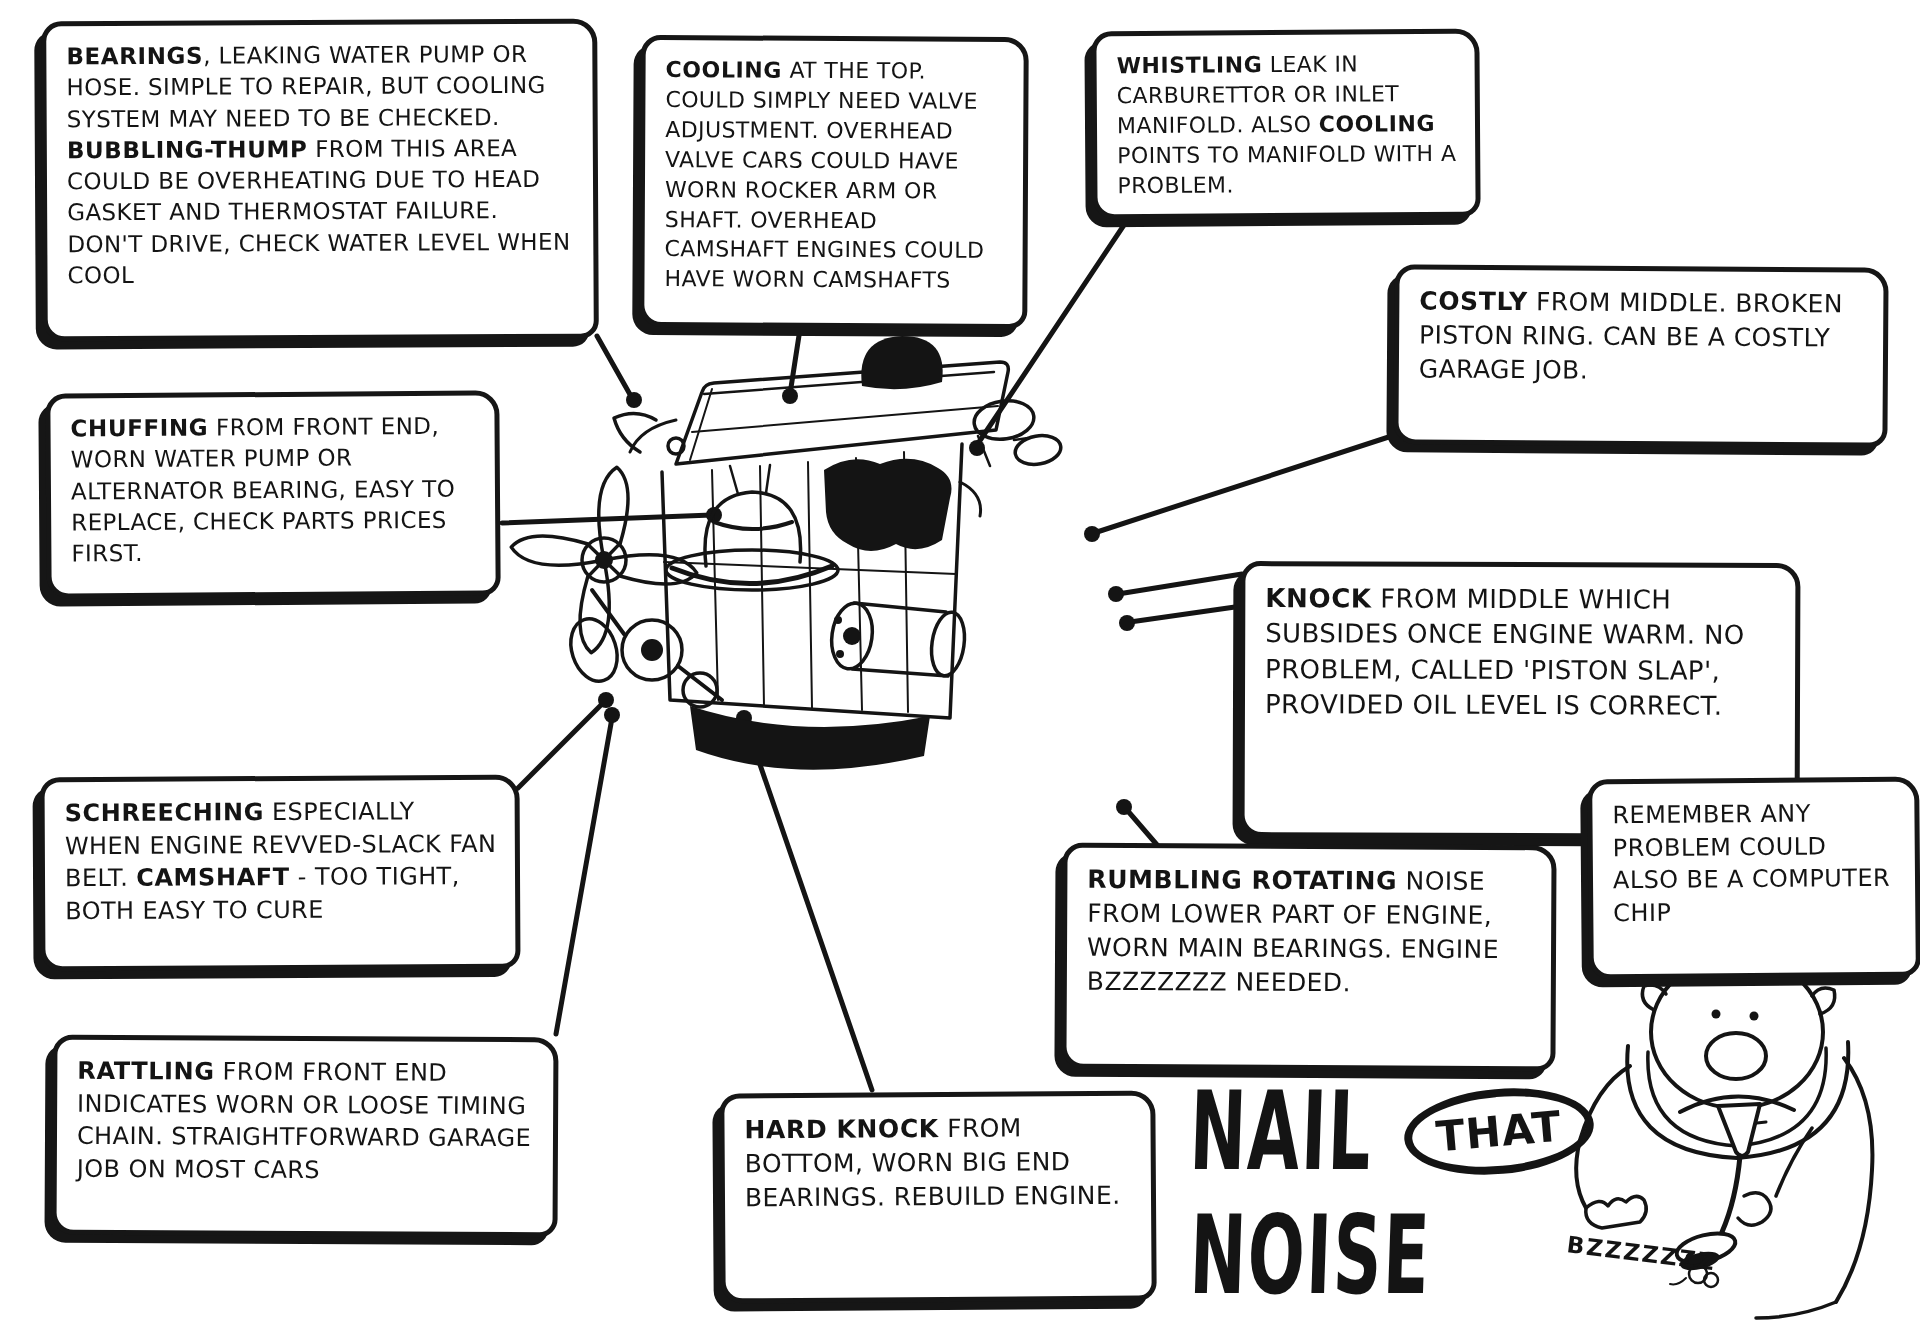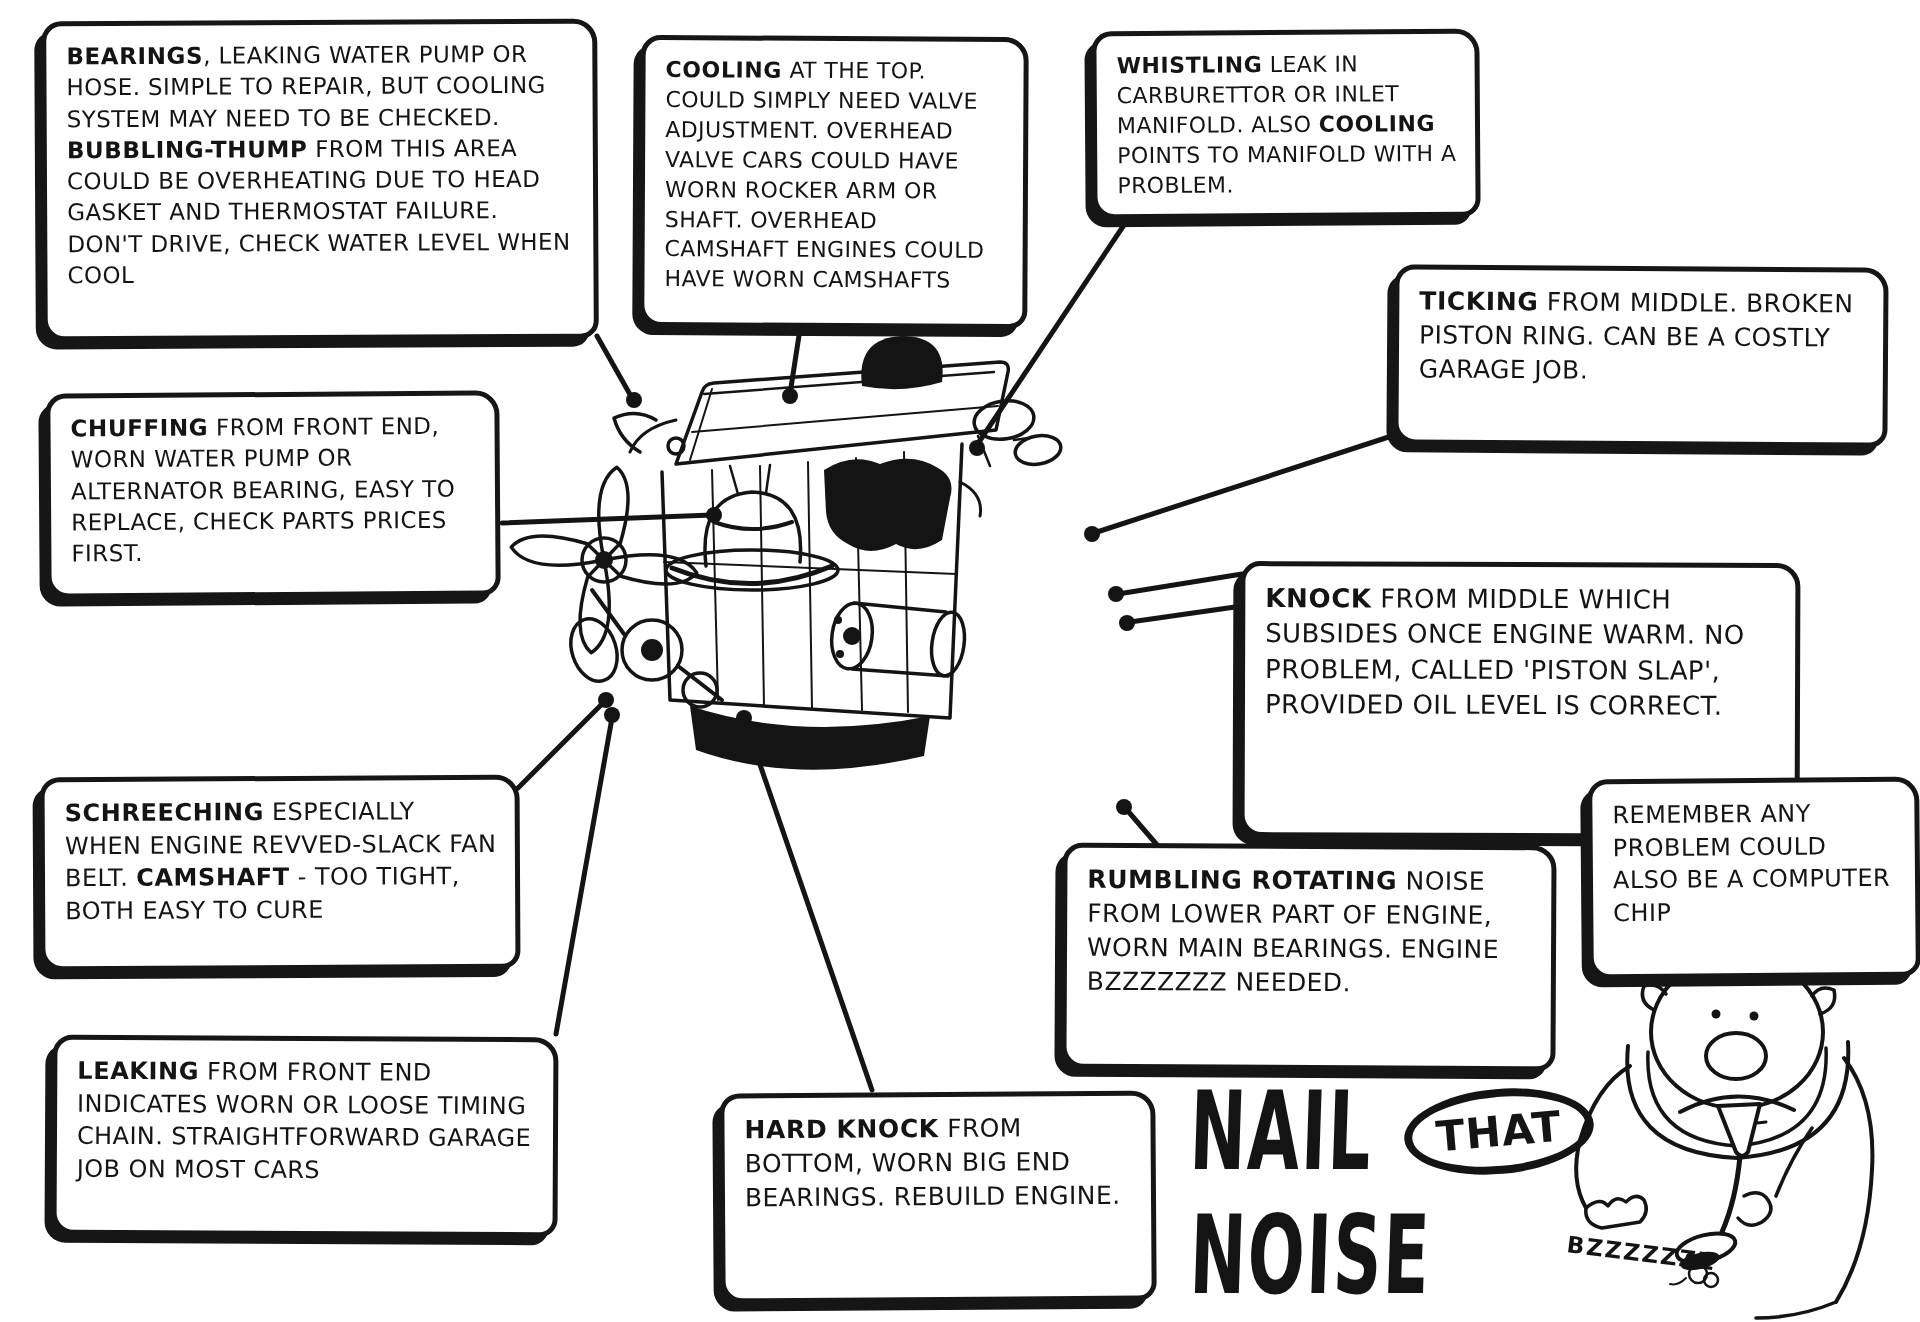--- a/index.html
+++ b/index.html
@@ -186,31 +186,31 @@
       <text x="1566" y="1252" transform="rotate(7 1566 1252)" fill="#141414" stroke="none" font-family="DejaVu Sans, sans-serif" font-size="23" font-weight="bold" letter-spacing="2">BZZZZZZZ</text>
     </g>
   </svg>
 
   <div class="callout c0"><b>BEARINGS</b><span>, LEAKING WATER PUMP OR HOSE. SIMPLE TO REPAIR, BUT COOLING SYSTEM MAY NEED TO BE CHECKED. </span><b>BUBBLING-THUMP</b><span> FROM THIS AREA COULD BE OVERHEATING DUE TO HEAD GASKET AND THERMOSTAT FAILURE. DON'T DRIVE, CHECK WATER LEVEL WHEN COOL</span></div>
 
   <div class="callout c1"><b>COOLING</b><span> AT THE TOP. COULD SIMPLY NEED VALVE ADJUSTMENT. OVERHEAD VALVE CARS COULD HAVE WORN ROCKER ARM OR SHAFT. OVERHEAD CAMSHAFT ENGINES COULD HAVE WORN CAMSHAFTS</span><b></b><span></span></div>
 
   <div class="callout c2"><b>WHISTLING</b><span> LEAK IN CARBURETTOR OR INLET MANIFOLD. ALSO </span><b>COOLING</b><span> POINTS TO MANIFOLD WITH A PROBLEM.</span></div>
 
-  <div class="callout c3"><b>TICKING</b><span> FROM MIDDLE. BROKEN PISTON RING. CAN BE A COSTLY GARAGE JOB.</span><b></b><span></span></div>
+  <div class="callout c3"><b>COSTLY</b><span> FROM MIDDLE. BROKEN PISTON RING. CAN BE A COSTLY GARAGE JOB.</span><b></b><span></span></div>
 
   <div class="callout c4"><b>CHUFFING</b><span> FROM FRONT END, WORN WATER PUMP OR ALTERNATOR BEARING, EASY TO REPLACE, CHECK PARTS PRICES FIRST.</span><b></b><span></span></div>
 
   <div class="callout c5"><b>KNOCK</b><span> FROM MIDDLE WHICH SUBSIDES ONCE ENGINE WARM. NO PROBLEM, CALLED 'PISTON SLAP', PROVIDED OIL LEVEL IS CORRECT.</span><b></b><span></span></div>
 
   <div class="callout c6"><b>SCHREECHING</b><span> ESPECIALLY WHEN ENGINE REVVED-SLACK FAN BELT. </span><b>CAMSHAFT</b><span> - TOO TIGHT, BOTH EASY TO CURE</span></div>
 
   <div class="callout c7"><b></b><span>REMEMBER ANY PROBLEM COULD ALSO BE A COMPUTER CHIP</span><b></b><span></span></div>
 
-  <div class="callout c8"><b>LEAKING</b><span> FROM FRONT END INDICATES WORN OR LOOSE TIMING CHAIN. STRAIGHTFORWARD GARAGE JOB ON MOST CARS</span><b></b><span></span></div>
+  <div class="callout c8"><b>RATTLING</b><span> FROM FRONT END INDICATES WORN OR LOOSE TIMING CHAIN. STRAIGHTFORWARD GARAGE JOB ON MOST CARS</span><b></b><span></span></div>
 
   <div class="callout c9"><b>HARD KNOCK</b><span> FROM BOTTOM, WORN BIG END BEARINGS. REBUILD ENGINE.</span><b></b><span></span></div>
 
   <div class="callout c10"><b>RUMBLING ROTATING</b><span> NOISE FROM LOWER PART OF ENGINE, WORN MAIN BEARINGS. ENGINE BZZZZZZZ NEEDED.</span><b></b><span></span></div>
 
   <div id="title">
     <div class="row1">
       <span class="bigword">NAIL</span>
       <span id="that-oval"><span>THAT</span></span>
     </div>

